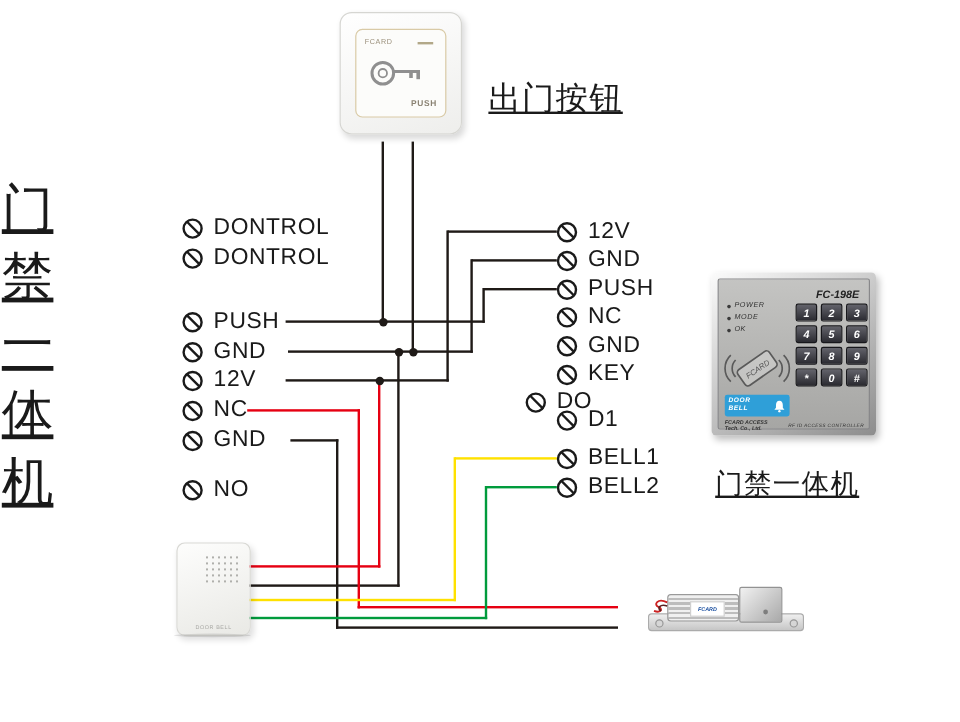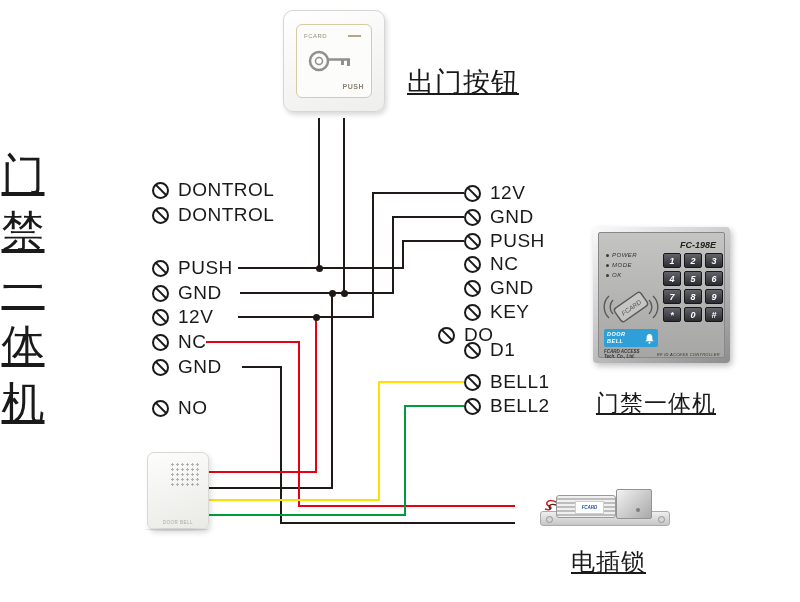--- a/index.html
+++ b/index.html
@@ -297,15 +297,14 @@
     <span class="lock-hole" style="left:118px"></span>
     <div class="lock-cyl"></div>
     <div class="lock-box"></div>
     <span class="lock-screw"></span>
     <div class="lock-label">FCARD</div>
     <svg class="abs" style="left:0px;top:8px" width="20" height="18" viewBox="0 0 20 18">
       <path d="M16 6 C 8 2 4 8 9 10 C 13 12 10 15 5 13" fill="none" stroke="#c22" stroke-width="1.6"></path>
       <path d="M16 9 C 10 7 7 11 11 13" fill="none" stroke="#5a2020" stroke-width="1.4"></path>
     </svg>
   </div>
-  <div class="abs vlabel lbl-lock">电插锁</div>
 
 </div>
 
 </body></html>

